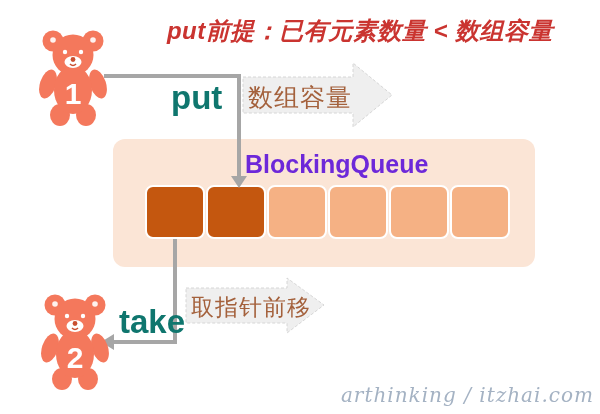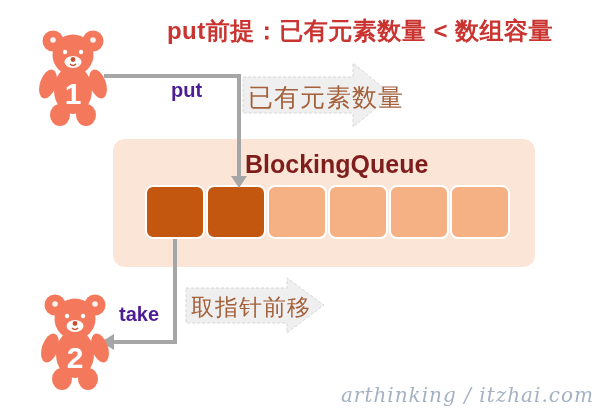--- a/index.html
+++ b/index.html
@@ -12,27 +12,28 @@
   }
   .abs { position: absolute; }
 
   .title-red {
     color: #CA3430;
     font-size: 24px;
     font-weight: bold;
     letter-spacing: 0.5px;
     white-space: nowrap;
     text-align: center;
+    font-style: italic;
   }
   .top-title  { left: 150px; top: 15px;  width: 420px; }
   .bot-title  { left: 130px; top: 355px; width: 380px; }
 
   .action-label {
-    color: #4c1d95;
-    font-size: 20px;
+    color: #0f766e;
+    font-size: 33px;
     font-weight: 600;
     white-space: nowrap;
   }
   .put-label  { left: 171px; top: 79px;  }
   .take-label { left: 119px; top: 303px; }
 
   .pointer-label {
     color: #A4613C;
     font-size: 25px;
     letter-spacing: 1px;
@@ -42,21 +43,21 @@
   .take-pointer-label  { left: 191px; top: 292px; font-size: 23px; text-align: center; }
 
   .queue-box {
     left: 113px; top: 139px;
     width: 422px; height: 128px;
     background: #FBE5D6;
     border-radius: 12px;
   }
   .queue-title {
     left: 245px; top: 150px;
-    color: #7f1d1d;
+    color: #6d28d9;
     font-size: 25px;
     font-weight: 600;
     white-space: nowrap;
   }
   .cells-row {
     left: 145px; top: 185px;
     display: flex;
     gap: 1px;
   }
   .cell {
@@ -156,21 +157,21 @@
     <ellipse cx="36" cy="34" rx="8.5" ry="6" fill="#fff"></ellipse>
     <circle cx="36" cy="31.5" r="2.4" fill="#C94F30"></circle>
     <path d="M33,36 Q36,39 39,36" stroke="#C94F30" stroke-width="1.6" fill="none"></path>
     <text x="36" y="76" text-anchor="middle" font-size="30" font-weight="bold" fill="#ffffff" font-family="Liberation Sans, sans-serif">2</text>
   </svg>
 
   <div class="abs title-red top-title">put前提：已有元素数量 &lt; 数组容量</div>
 
   <div class="abs action-label put-label">put</div>
 
-  <div class="abs pointer-label write-pointer-label">已有元素数量</div>
+  <div class="abs pointer-label write-pointer-label">数组容量</div>
 
   <div class="abs action-label take-label">take</div>
 
   <div class="abs pointer-label take-pointer-label">取指针前移</div>
 
 
   <div class="abs watermark">arthinking / itzhai.com</div>
 
 </div>
 

